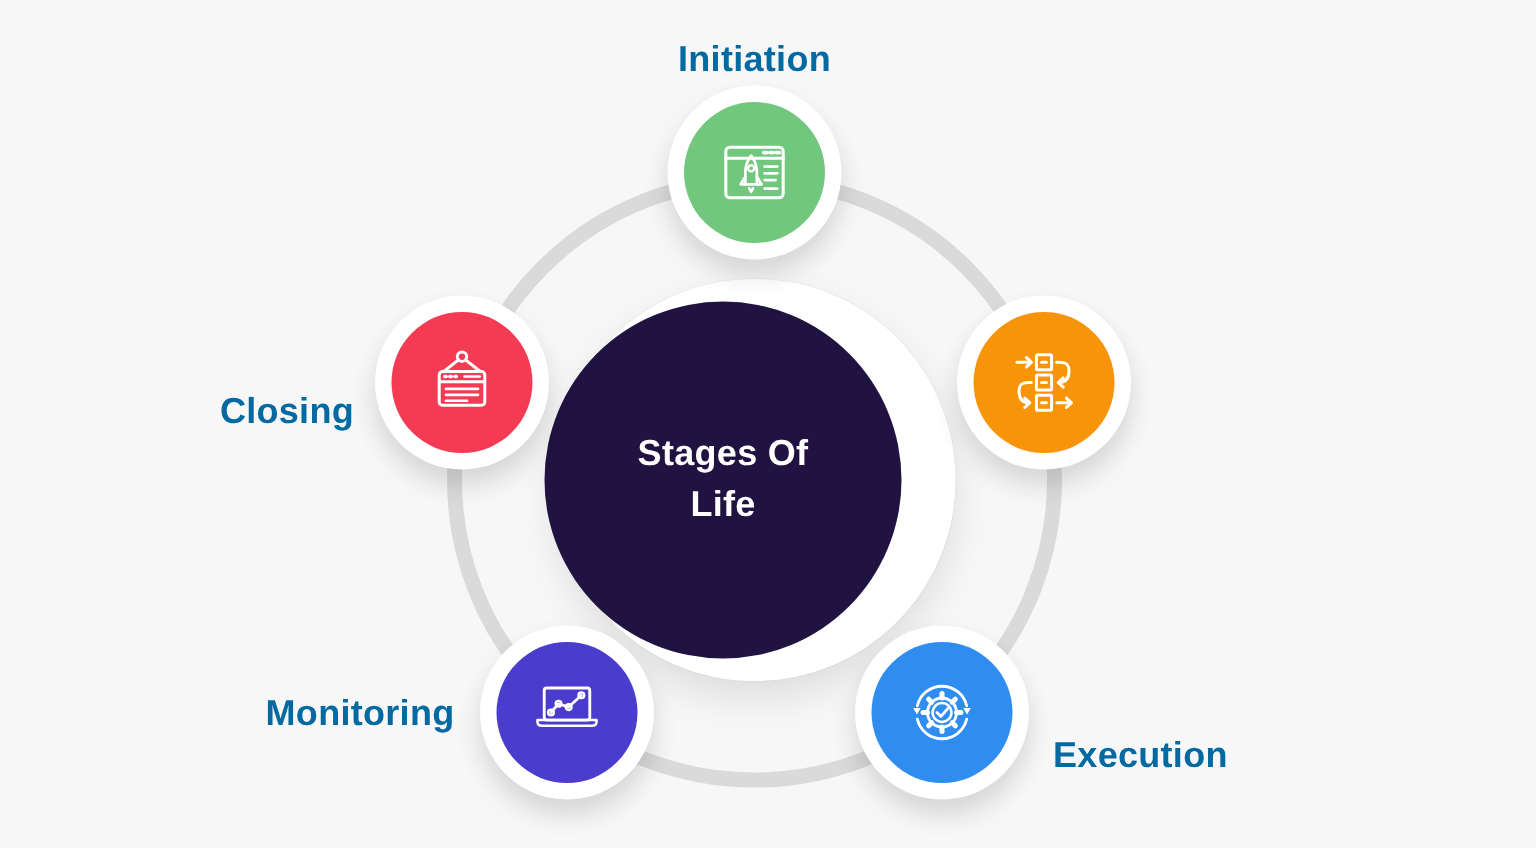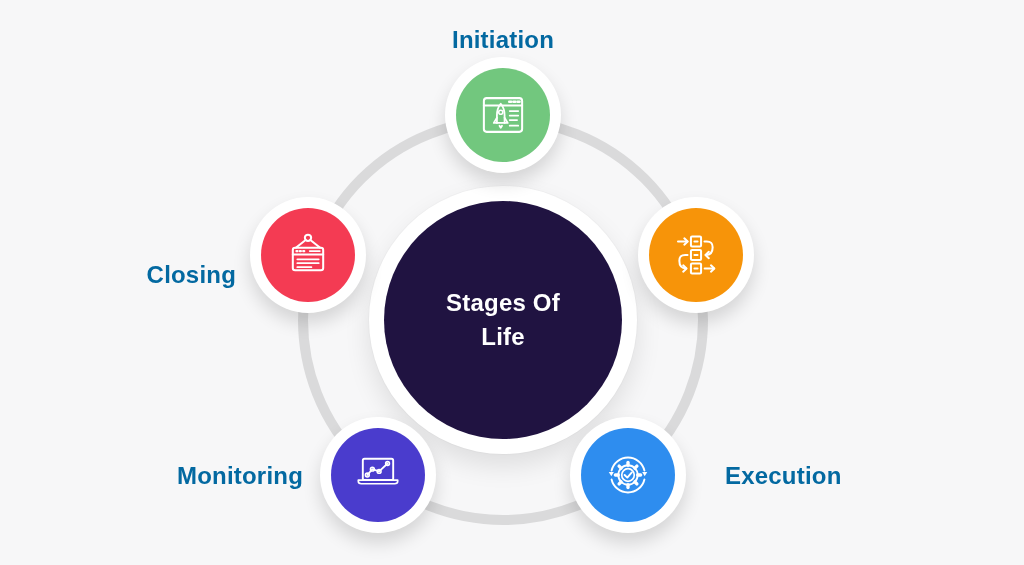--- a/index.html
+++ b/index.html
@@ -27,21 +27,21 @@
     position: absolute;
     left: 369px; top: 186px;
     width: 268px; height: 268px;
     background: #ffffff;
     border-radius: 50%;
     box-shadow: 0 0 0 1px rgba(0,0,0,0.02), 0 12px 26px rgba(0,0,0,0.10);
     z-index: 2;
   }
   .center-dark {
     position: absolute;
-    left: 384px; top: 201px;
+    left: 363px; top: 201px;
     width: 238px; height: 238px;
     border-radius: 50%;
     z-index: 3;
     display: flex;
     flex-direction: column;
     align-items: center;
     justify-content: center;
     text-align: center;
   }
   .center-dark .line {
@@ -79,21 +79,21 @@
     position: absolute;
     font-size: 24px;
     font-weight: 700;
     color: #0369a1;
     white-space: nowrap;
     z-index: 5;
     letter-spacing: 0.2px;
   }
   .label-initiation { left: 503px; top: 26px; transform: translateX(-50%); }
   .label-planning   { left: 769px; top: 257px; transform: translateY(-50%); }
-  .label-execution  { left: 702px; top: 476px; transform: translateY(-50%); margin-left: 23px; }
+  .label-execution  { left: 702px; top: 504px; transform: translateY(-50%); }
   .label-monitoring { right: 721px; top: 476px; transform: translateY(-50%); }
   .label-closing    { right: 788px; top: 240px; transform: translateY(-50%); margin-top: 35px; }
   .icon-stroke {
     fill: none;
     stroke: #ffffff;
     stroke-width: 1.8;
     stroke-linecap: round;
     stroke-linejoin: round;
   }
   .icon-fill { fill: #ffffff; stroke: none; }

